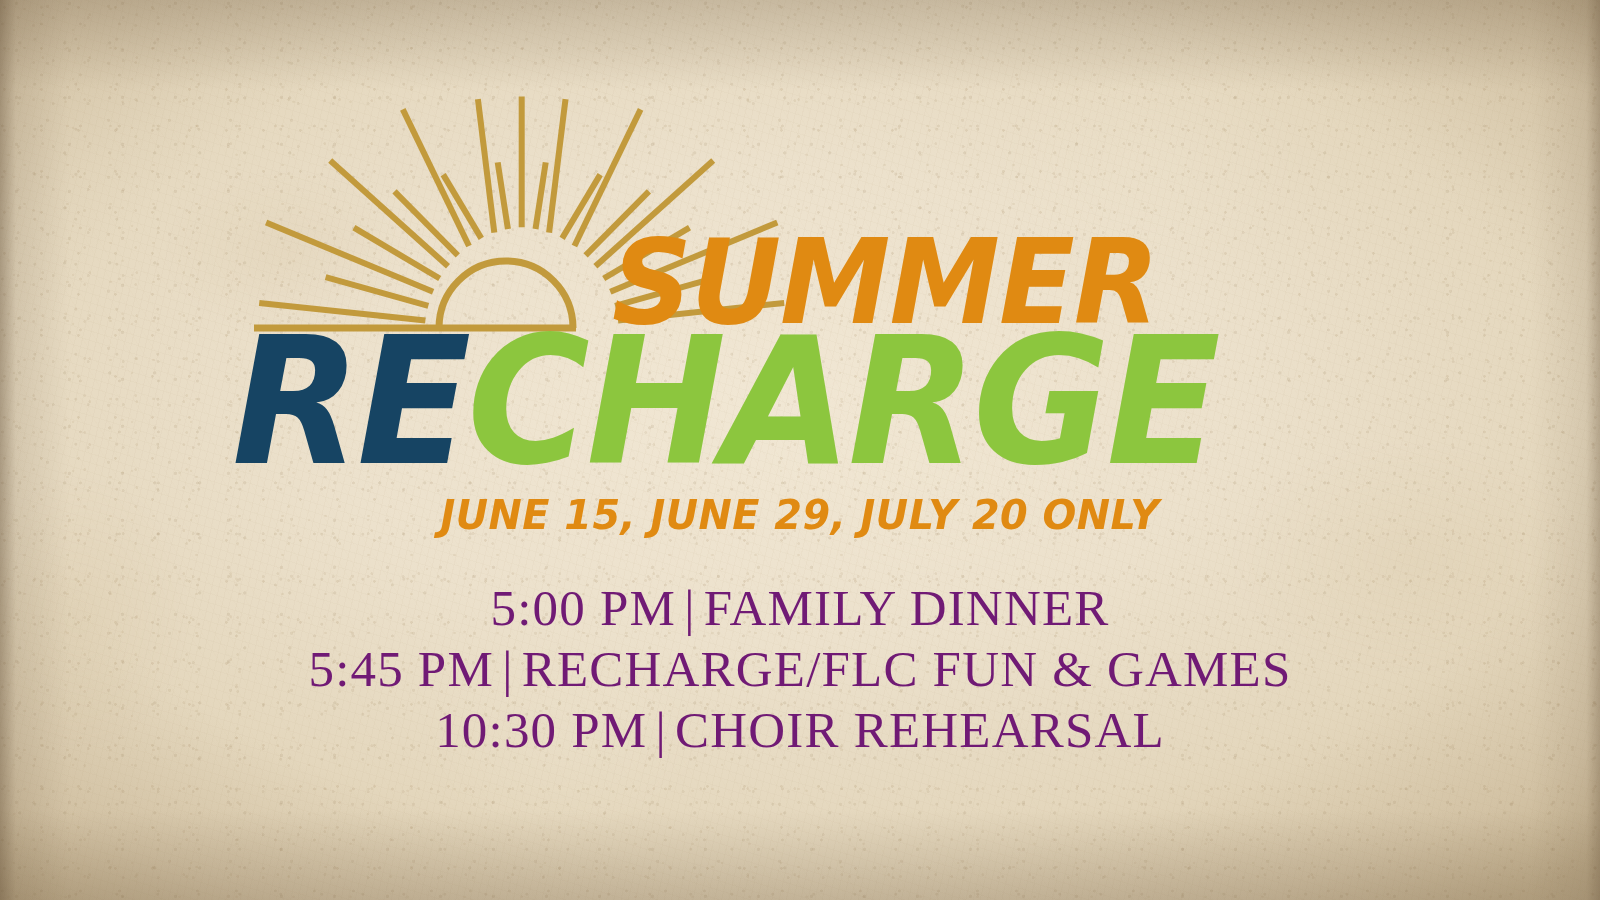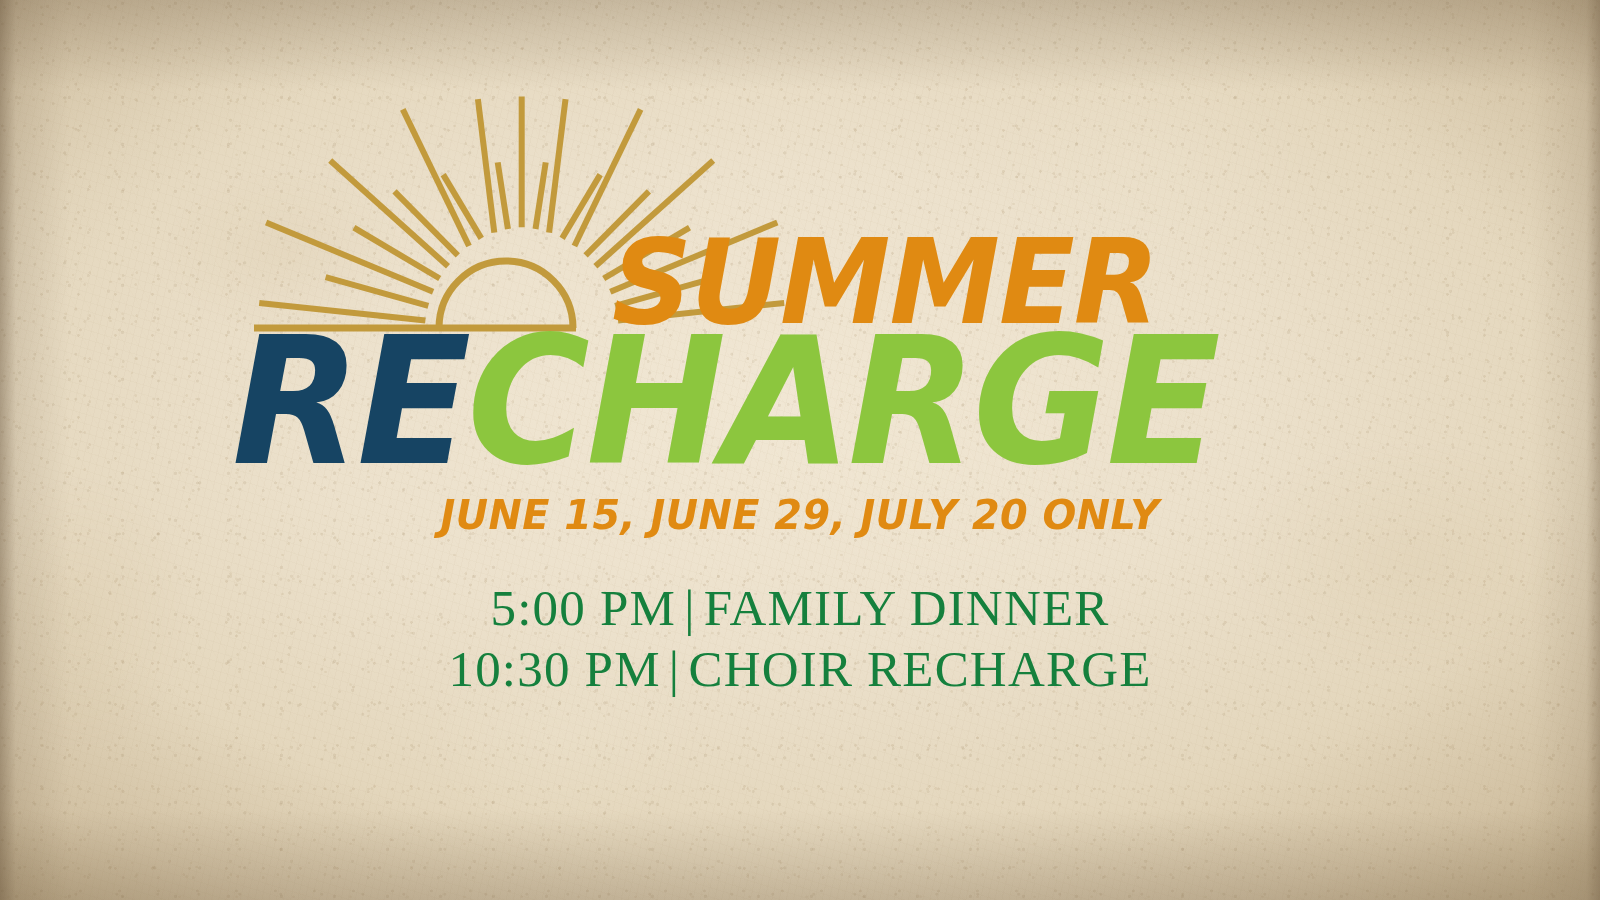--- a/index.html
+++ b/index.html
@@ -167,21 +167,21 @@
   }
 
   
   .schedule {
     position: absolute;
     left: 0;
     right: 0;
     top: 578px;
     text-align: center;
     font-family: "Liberation Serif", "DejaVu Serif", serif;
-    color: #15803d;
+    color: #701a75;
     font-size: 51px;
     line-height: 1.20;
     letter-spacing: 1.2px;
   }
   .schedule .line { white-space: nowrap; }
   .schedule .sep { padding: 0 .16em; font-weight: 300; }
 </style>
 </head>
 <body>
 
@@ -236,18 +236,21 @@
       <span class="re">RE</span><span class="charge">CHARGE</span>
     </div>
 
     <div class="dates">JUNE 15, JUNE 29, JULY 20 ONLY</div>
 
     <div class="schedule">
       <div class="line">
         <span>5:00 PM</span><span class="sep">|</span><span>FAMILY DINNER</span>
       </div>
       <div class="line">
-        <span>10:30 PM</span><span class="sep">|</span><span>CHOIR RECHARGE</span>
+        <span>5:45 PM</span><span class="sep">|</span><span>RECHARGE/FLC FUN &amp; GAMES</span>
+      </div>
+      <div class="line">
+        <span>10:30 PM</span><span class="sep">|</span><span>CHOIR REHEARSAL</span>
       </div>
     </div>
 
   </div>
 </div>
 
 </body></html>

